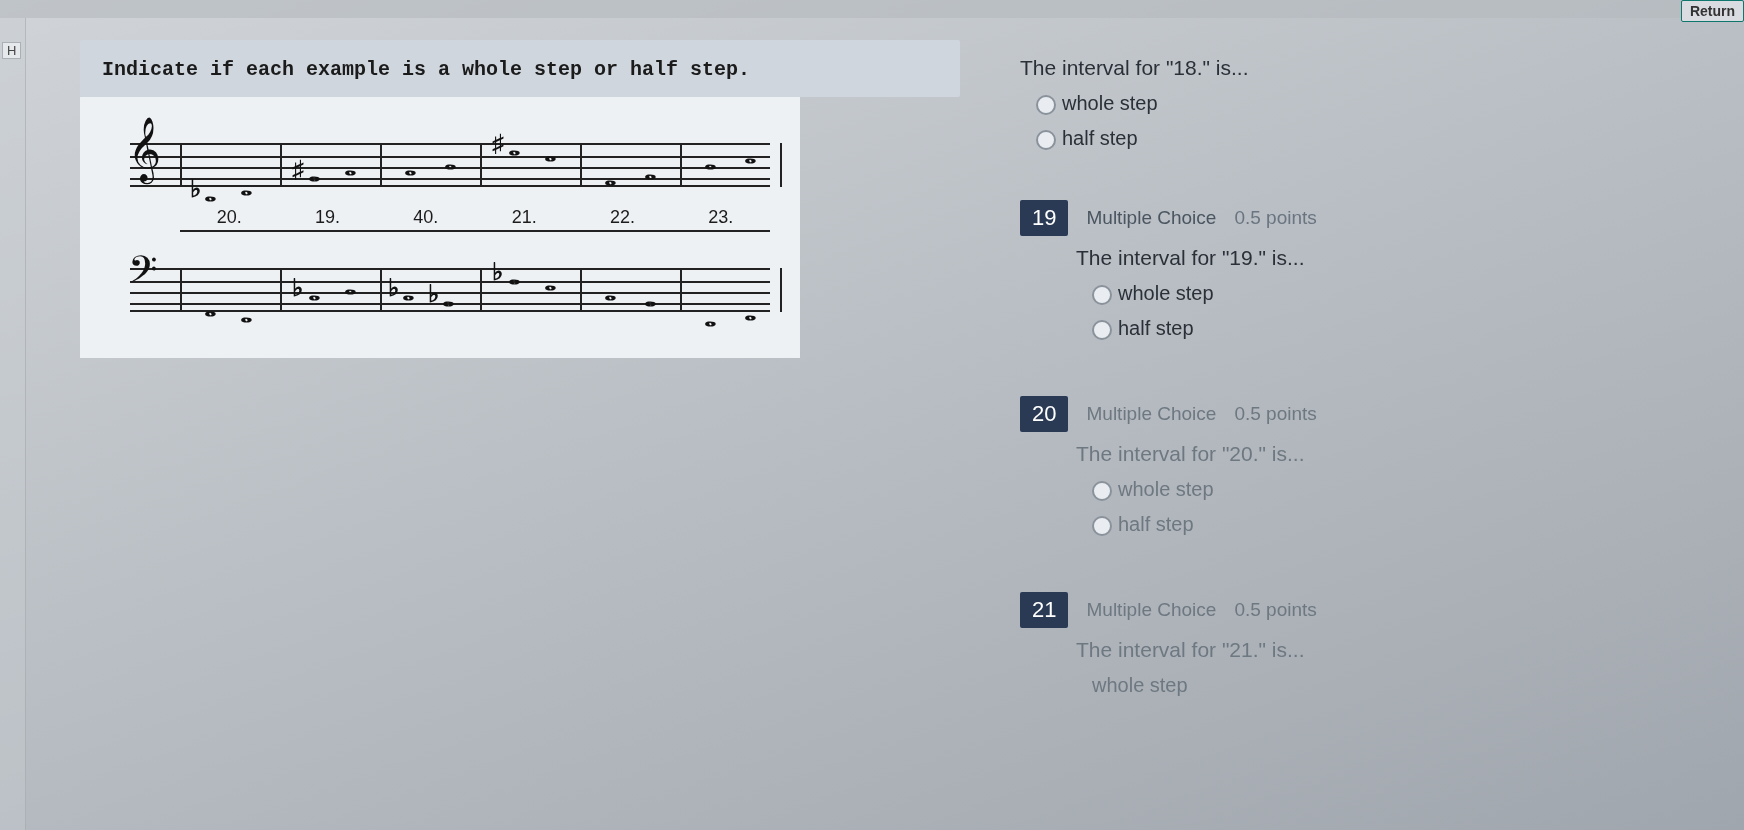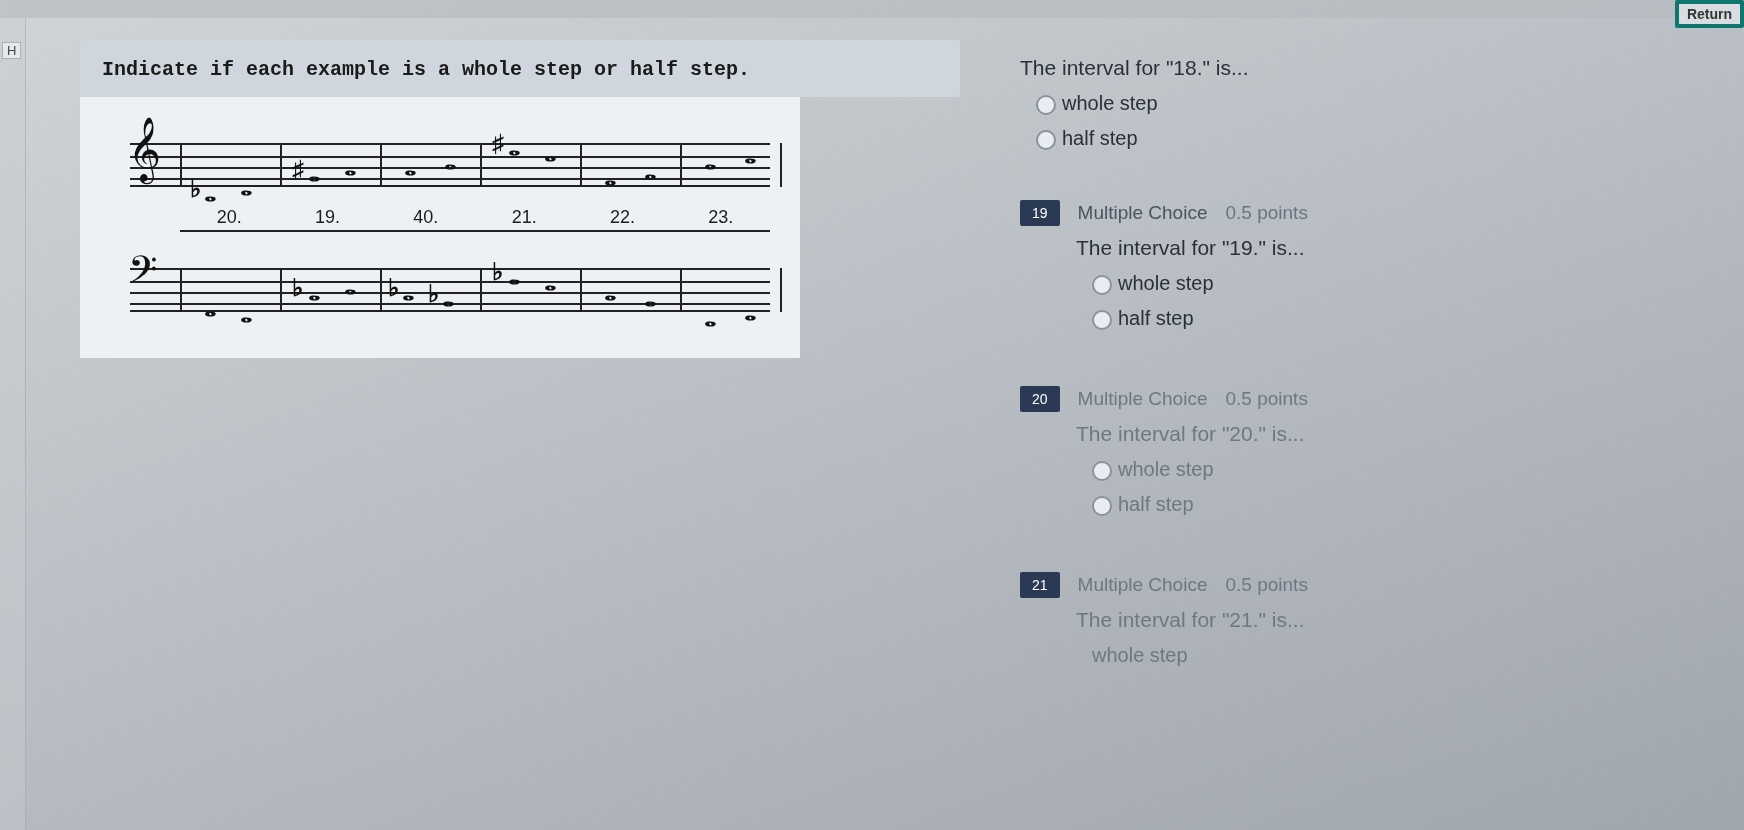--- a/index.html
+++ b/index.html
@@ -16,21 +16,21 @@
     position: absolute;
     top: 0; right: 0;
     width: 100%;
     height: 18px;
     background: rgba(180,185,190,0.6);
   }
   .return-btn {
     position: absolute;
     right: 0; top: 0;
     background: #d9dde1;
-    border: 4px solid #0f766e;
+    border: 1px solid #0f766e;
     padding: 2px 8px;
     font-size: 14px;
     color: #333;
     font-weight: 600;
     border-radius: 2px;
   }
   .left-gutter {
     position: absolute;
     left: 0; top: 18px;
     width: 26px; height: 812px;
@@ -146,21 +146,21 @@
   }
   .q-header {
     display: flex;
     align-items: center;
     gap: 18px;
     margin-bottom: 10px;
   }
   .q-num-badge {
     background: #2a3a55;
     color: #fff;
-    font-size: 14px;
+    font-size: 22px;
     padding: 5px 12px;
     font-weight: 500;
     border-radius: 2px;
     min-width: 34px;
     text-align: center;
   }
   .q-type {
     font-size: 19px;
     color: #4a5560;
   }

